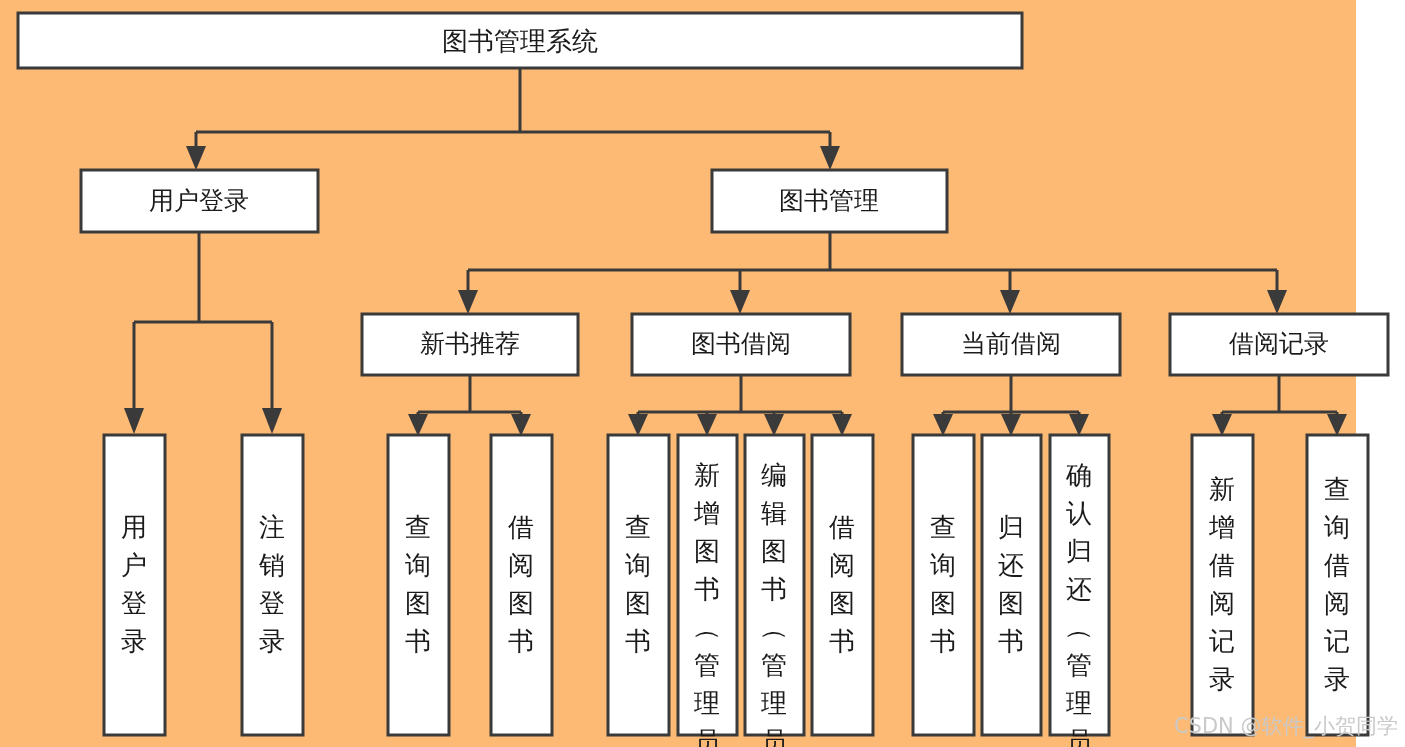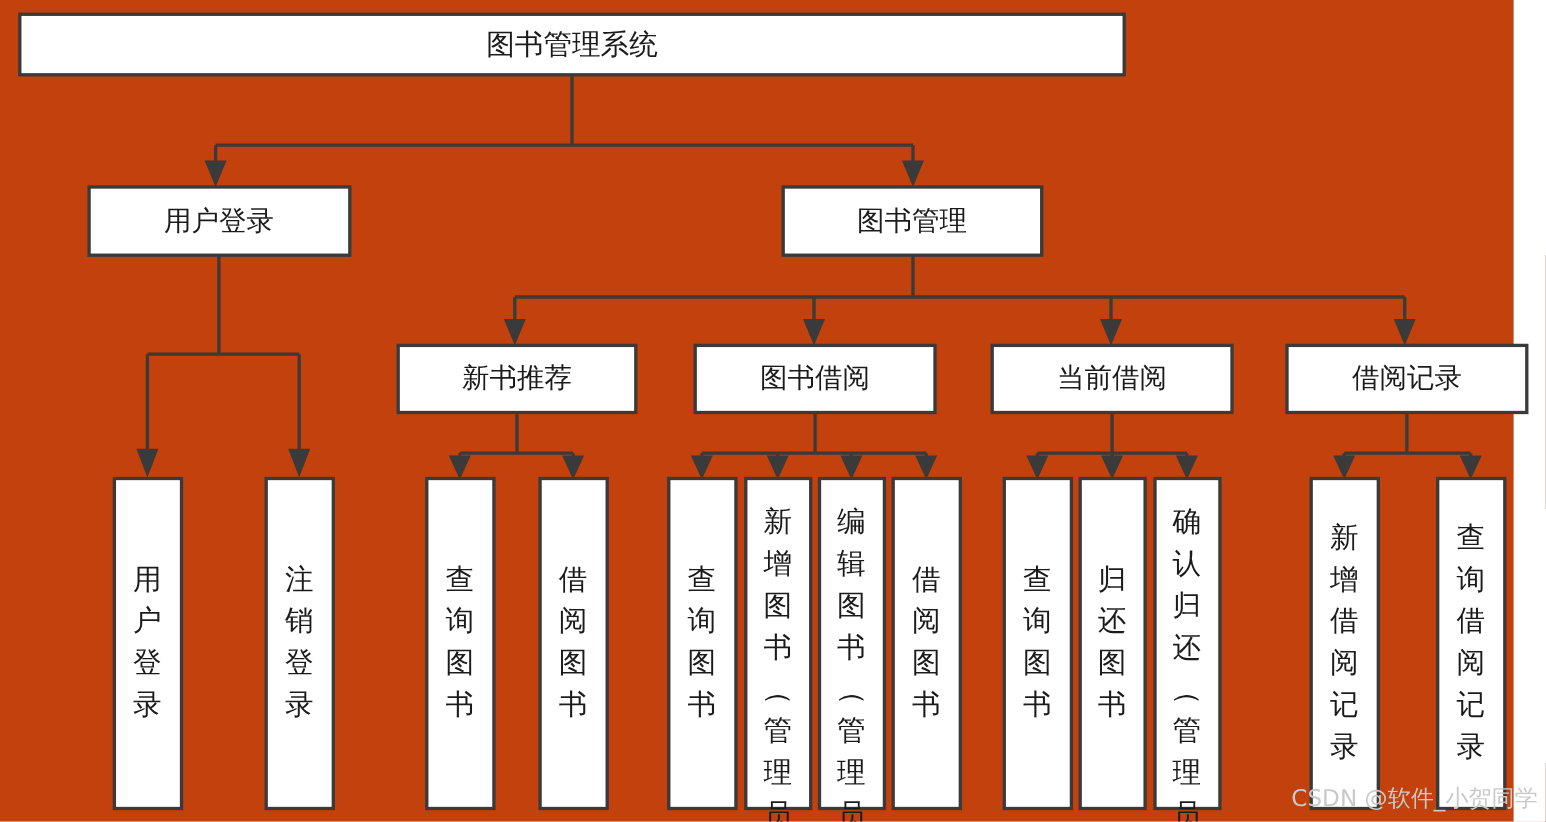--- a/index.html
+++ b/index.html
@@ -11,22 +11,21 @@
   body {
     width: 1405px;
     height: 747px;
     overflow: hidden;
     font-family: "DejaVu Sans", "Liberation Sans", sans-serif;
   }
   #diagram-root {
     position: relative;
     width: 1356px;
     height: 747px;
-    background: #c2410c;
-    padding-left: 20px;
+    background: #fdba74;
   }
   svg.diagram-canvas {
     position: absolute;
     left: 0;
     top: 0;
     width: 1405px;
     height: 747px;
     display: block;
   }
   .node-rect {

